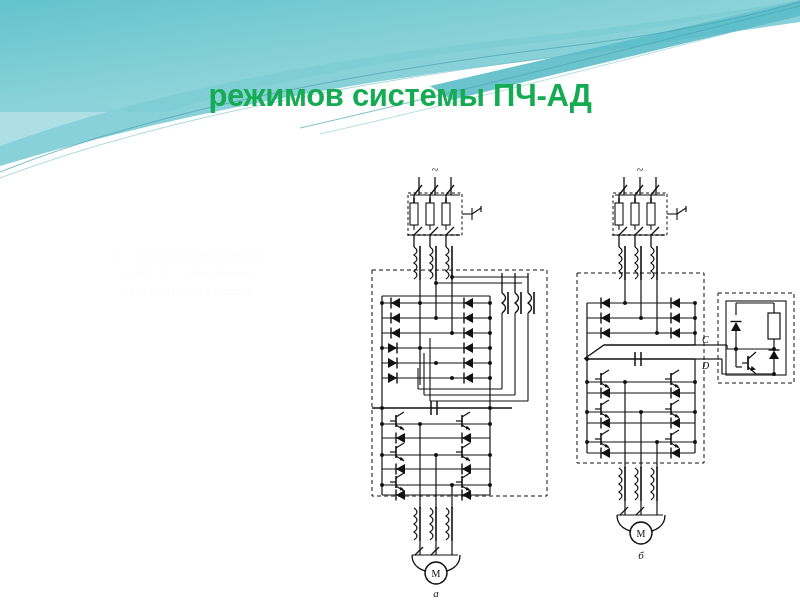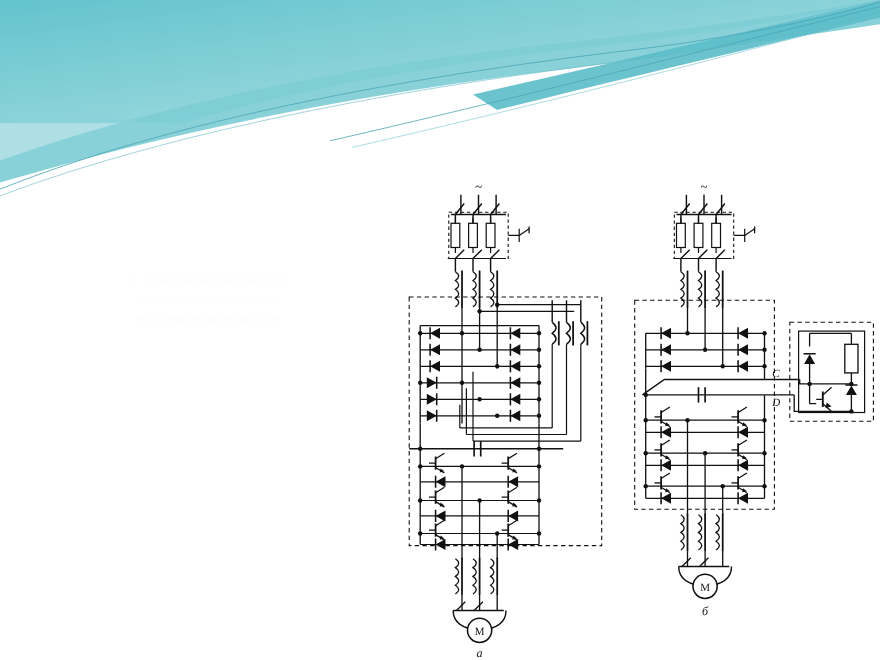--- a/index.html
+++ b/index.html
@@ -137,20 +137,21 @@
     <path d="M0,172 C160,108 370,70 570,46 C678,33 750,16 800,2" fill="none" stroke="#4da7b6" stroke-width="0.9" opacity="0.85"></path>
     <path d="M0,178 C165,116 380,78 580,54 C686,41 756,24 800,10" fill="none" stroke="#69b9c6" stroke-width="0.8" opacity="0.7"></path>
     <path d="M14,160 C180,102 390,64 590,40 C692,27 760,12 800,0" fill="none" stroke="#8ecfd9" stroke-width="0.8" opacity="0.6"></path>
     <path d="M300,128 C440,96 600,56 800,6" fill="none" stroke="#4ea4b4" stroke-width="0.9" opacity="0.8"></path>
     <path d="M320,134 C460,102 620,62 800,14" fill="none" stroke="#6fc0cb" stroke-width="0.8" opacity="0.65"></path>
 
     <path d="M0,96 C40,92 90,100 130,112 C70,124 30,140 0,156 Z" fill="#8ad2da" opacity="0.7"></path>
   </svg>
 
   <div class="title-block">
+    <span class="title-line">режимов системы ПЧ-АД</span>
   </div>
 
   <div class="faint-block">
     <span class="faint-line">а - с рекуперацией энергии</span>
     <span class="faint-line">в сеть, б - с рассеянием</span>
     <span class="faint-line">на тормозном резисторе</span>
   </div>
 
   <div class="figure">
   <svg width="444" height="437" viewBox="0 0 444 437">

